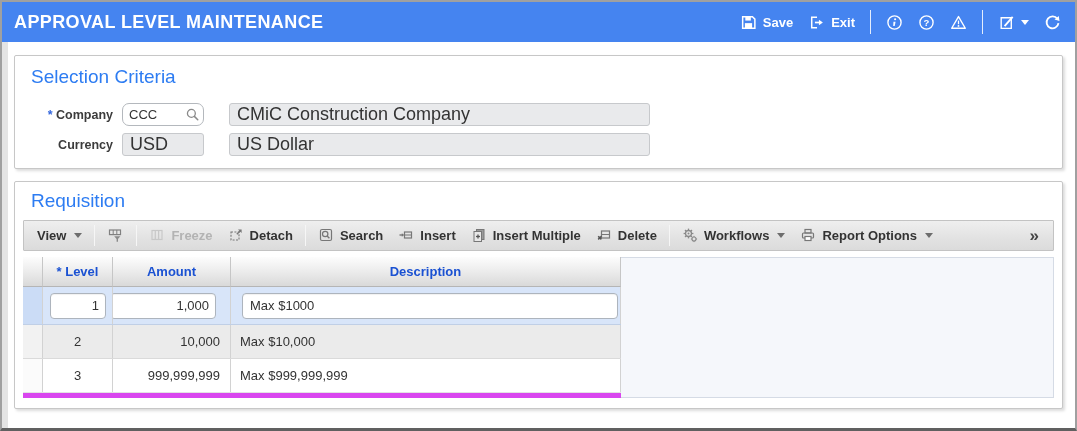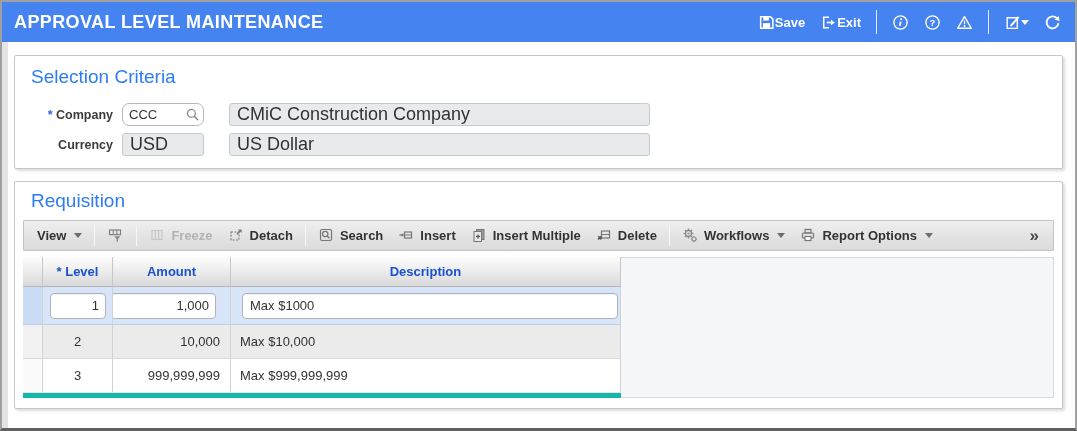--- a/index.html
+++ b/index.html
@@ -12,21 +12,21 @@
   }
   .left-gutter { position:absolute; left:0; top:40px; bottom:0; width:6px; background:#e4e4e4; }
 
   
   .appbar {
     height:40px; background:#4584f0; display:flex; align-items:center;
     padding:0 14px 0 12px; color:#fff;
   }
   .appbar-title { font-size:18px; font-weight:bold; letter-spacing:.4px; }
   .appbar-actions { margin-left:auto; display:flex; align-items:center; gap:15px; }
-  .hbtn { display:flex; align-items:center; font-size:13px; font-weight:bold; color:#fff; cursor:default; }
+  .hbtn { display:flex; align-items:center; gap:6px; font-size:13px; font-weight:bold; color:#fff; cursor:default; }
   .hsep { width:1px; height:24px; background:rgba(255,255,255,.85); }
   .icon16 { width:17px; height:17px; display:inline-block; }
   .caret-w { width:0; height:0; border-left:4px solid transparent; border-right:4px solid transparent; border-top:5px solid #fff; display:inline-block; }
 
   
   .section {
     margin:12px 12px; background:#fff; border:1px solid #c7c7c7; border-radius:2px;
     box-shadow:2px 2px 3px rgba(0,0,0,.14);
   }
   .sec-criteria { margin-top:13px; padding:8px 14px 12px 14px; }
@@ -58,21 +58,21 @@
     display:flex; align-items:center; gap:9px; padding:0 10px; font-size:13px; font-weight:bold; color:#333;
   }
   .tbtn { display:flex; align-items:center; gap:5px; cursor:default; white-space:nowrap; padding:0 3px; }
   .tbtn.disabled { color:#b3b3b3; }
   .tsep { width:1px; height:21px; background:#c6c6c6; border-right:1px solid #f6f6f6; }
   .caret-g { width:0; height:0; border-left:4px solid transparent; border-right:4px solid transparent; border-top:5px solid #6d6d6d; display:inline-block; margin-left:3px; }
   .overflow-btn { margin-left:auto; font-size:17px; color:#454545; font-weight:bold; padding-right:4px; }
 
   
   .table-region { display:flex; margin-top:6px; height:141px; }
-  .grid { width:598px; flex:none; background:#14b8a6; }
+  .grid { width:598px; flex:none; background:#d946ef; }
   .trow { display:flex; }
   .cell { border-right:1px solid #d2d2d2; overflow:hidden; white-space:nowrap; font-size:13px; color:#333; display:flex; align-items:center; }
   .c-sel   { width:20px;  flex:none; }
   .c-level { width:70px;  flex:none; justify-content:center; }
   .c-amount{ width:118px; flex:none; justify-content:flex-end; padding-right:10px; }
   .c-desc  { width:390px; flex:none; padding-left:9px; }
   .thead { height:30px; }
   .thead .cell {
     background:linear-gradient(180deg,#fdfdfd,#eaeaea 55%,#d9d9d9);
     border-bottom:1px solid #b5b5b5; border-right:1px solid #c6c6c6;

